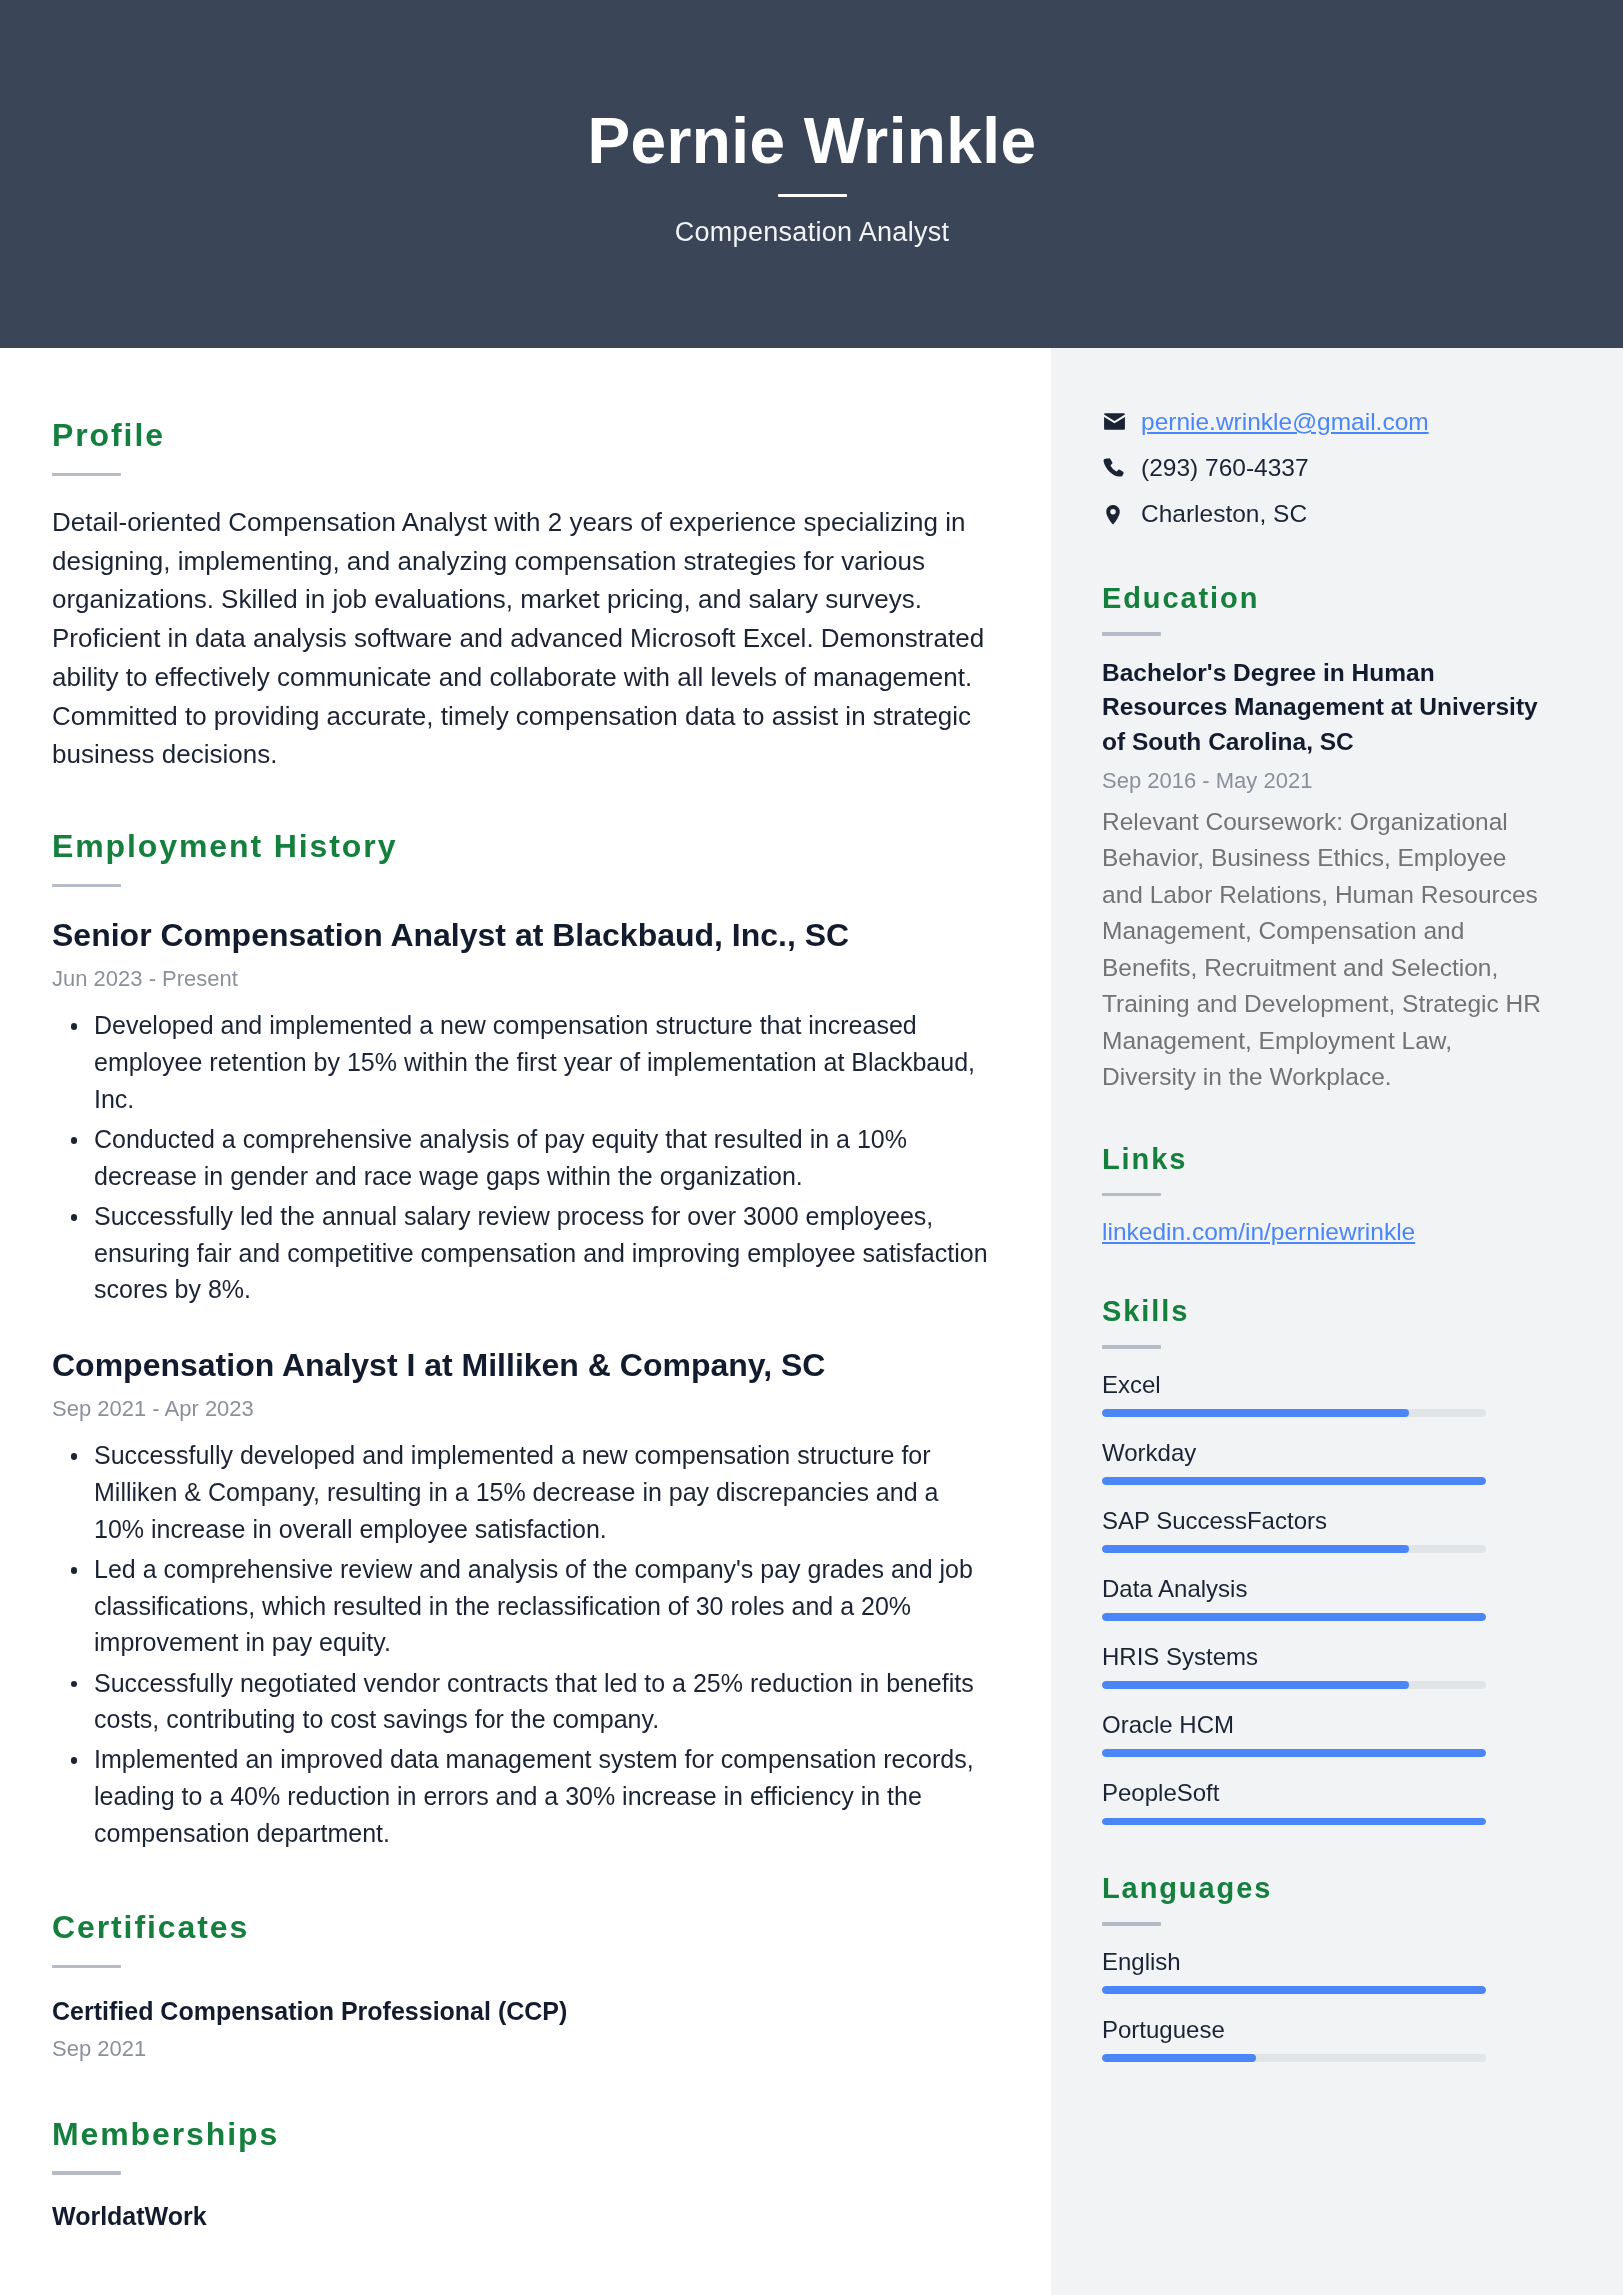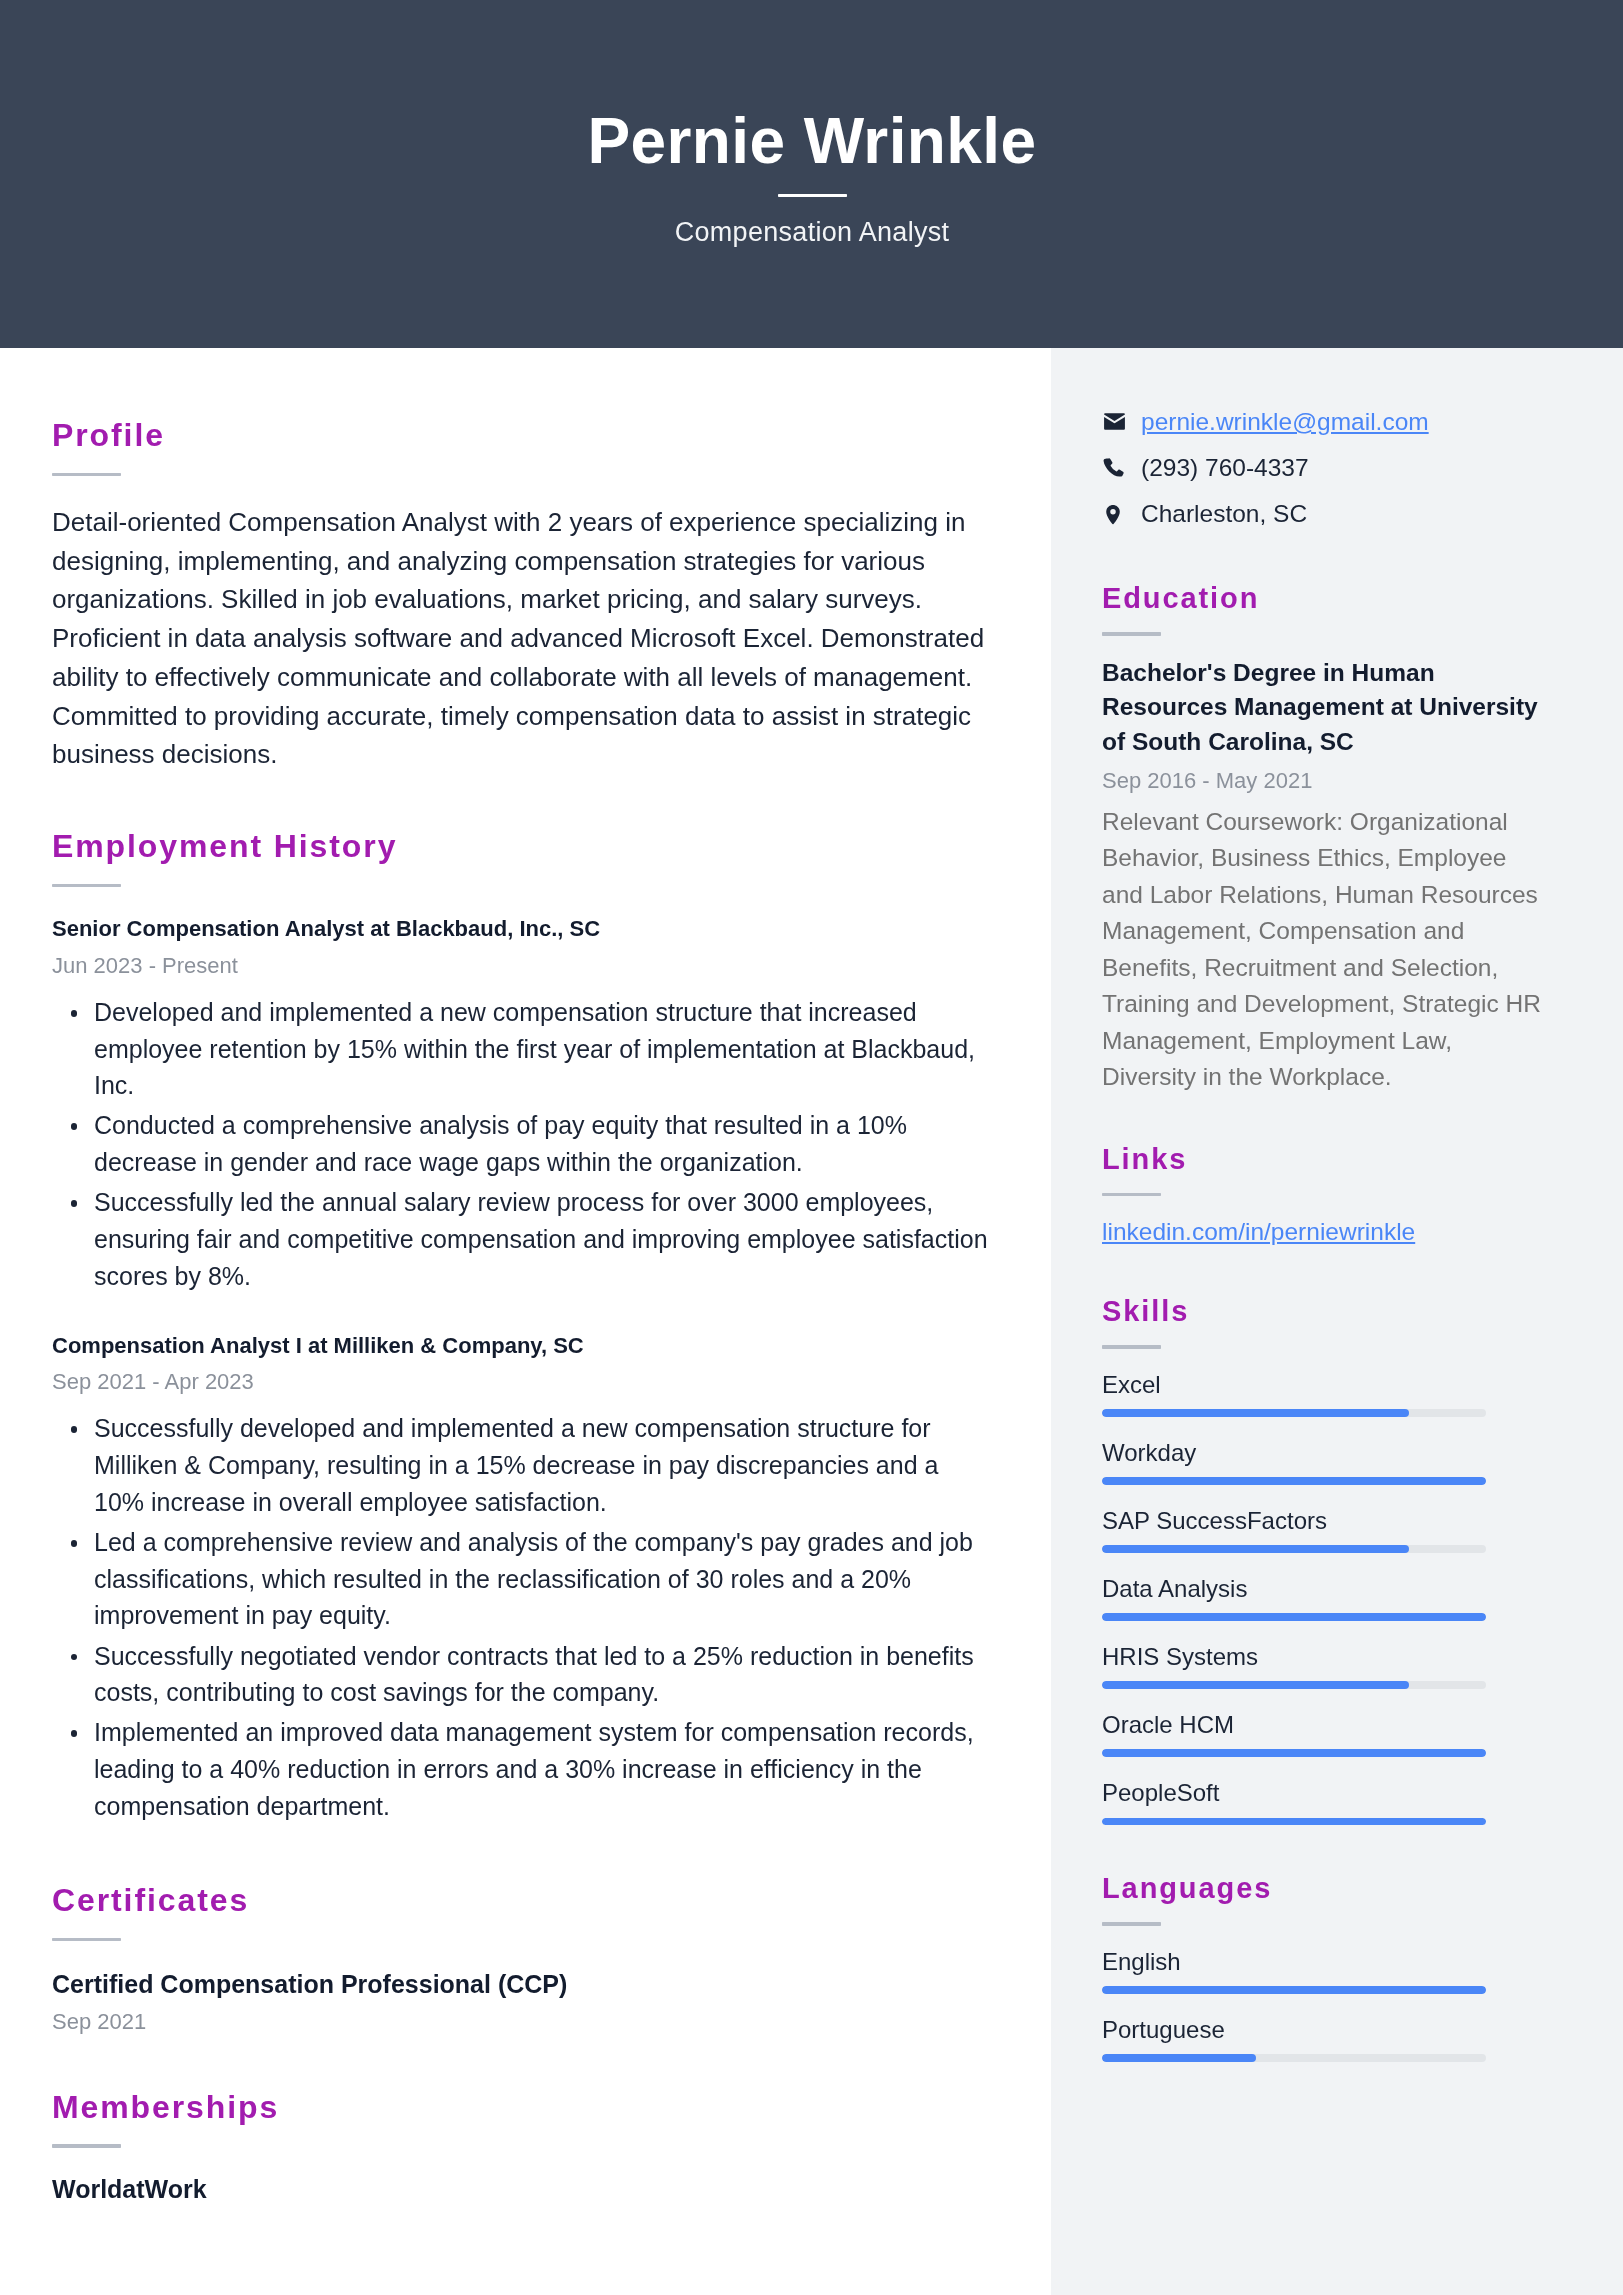--- a/index.html
+++ b/index.html
@@ -64,21 +64,21 @@
   .aside {
     flex:1;
     background:#f1f3f5;
     padding:58px 74px 51px 51px;
   }
 
   
   .sec-title {
     font-size:32px;
     font-weight:bold;
-    color:#a21caf;
+    color:#15803d;
     letter-spacing:1.9px;
   }
   .sec-rule {
     width:69px;
     height:3.4px;
     background:#b6bcc6;
     margin:18.6px 0 27px 0;
     border-radius:0.8px;
   }
   .aside .sec-title { font-size:29px; letter-spacing:1.9px; }
@@ -88,21 +88,21 @@
   .profile-text {
     font-size:26px;
     line-height:1.49;
     color:#1b2435;
   }
   .block-gap { height:54px; }
 
   .job { margin-bottom:36px; }
   .job:last-child { margin-bottom:0; }
   .job-title {
-    font-size:22px;
+    font-size:32px;
     font-weight:bold;
     color:#131c2e;
     line-height:1.35;
   }
   .job-dates {
     font-size:22px;
     color:#8b919b;
     margin-top:6.8px;
     line-height:1.35;
   }

